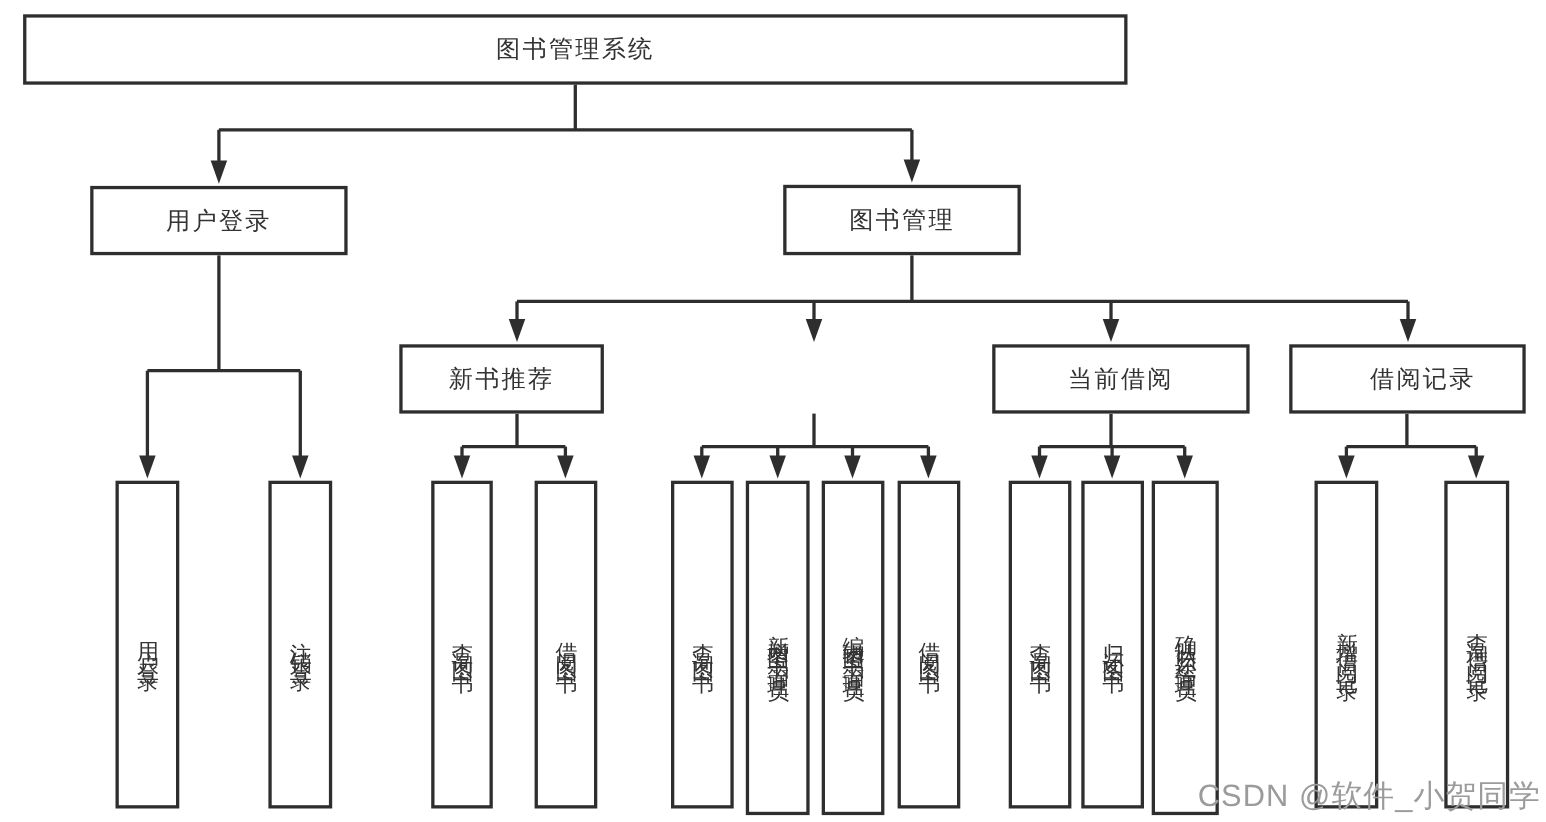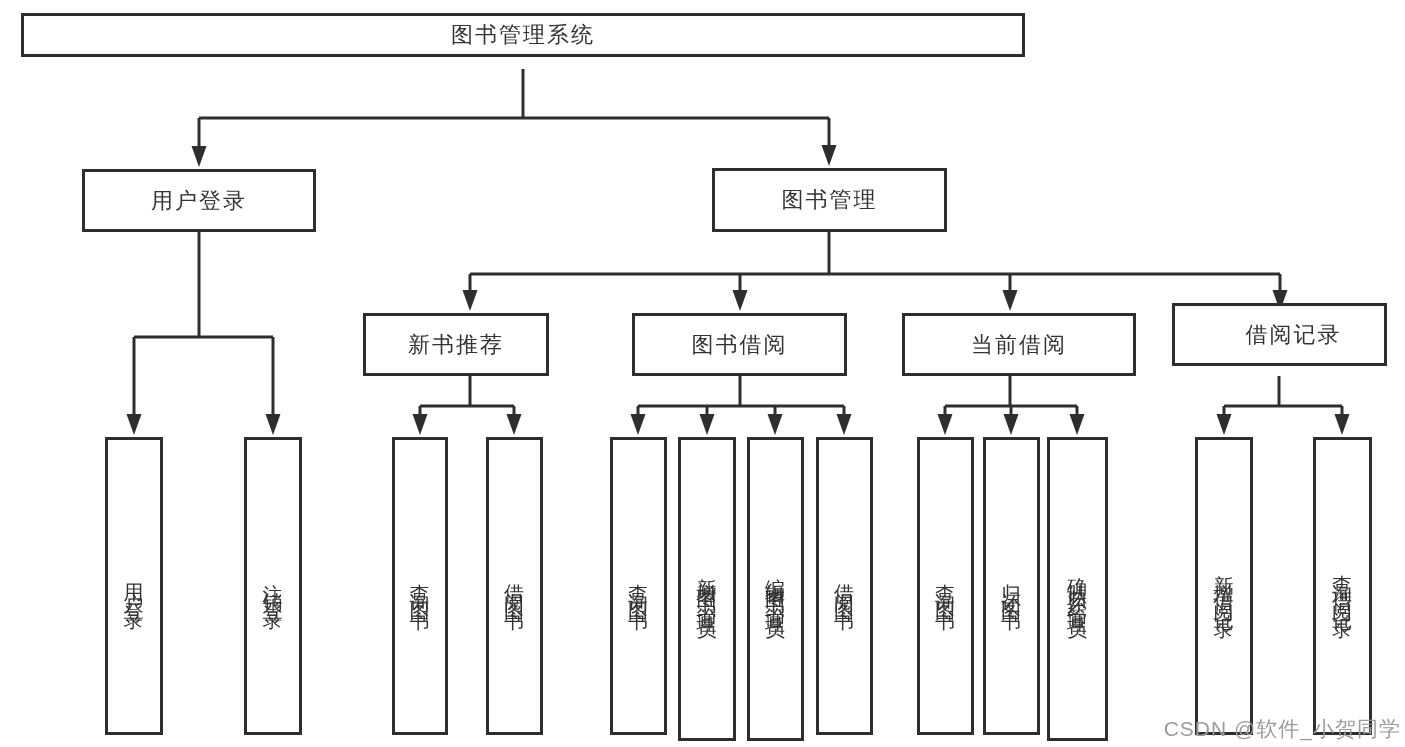--- a/index.html
+++ b/index.html
@@ -47,21 +47,21 @@
   }
   .node.v .vtext.tight {
     letter-spacing: 6px;
   }
   #watermark {
     position: absolute;
     right: 4px;
     bottom: 4px;
     z-index: 10;
     color: #9b9b9b;
-    font-size: 21px;
+    font-size: 28px;
     letter-spacing: 1px;
     white-space: nowrap;
   }
 </style>
 </head>
 <body>
 
 <div id="stage">
 
   <svg id="connectors" viewBox="0 0 1405 747" xmlns="http://www.w3.org/2000/svg" aria-hidden="true">
@@ -130,29 +130,28 @@
 
       <polygon points="945,435 937.5,414 952.5,414"></polygon>
       <polygon points="1011,435 1003.5,414 1018.5,414"></polygon>
       <polygon points="1077,435 1069.5,414 1084.5,414"></polygon>
 
       <polygon points="1224,435 1216.5,414 1231.5,414"></polygon>
       <polygon points="1342,435 1334.5,414 1349.5,414"></polygon>
     </g>
   </svg>
 
-  <div class="node h" style="left:21px; top:13px; width:1004px; height:44px;">图书管理系统</div>
+  <div class="node h" style="left:21px; top:13px; width:1004px; height:64px;">图书管理系统</div>
 
   <div class="node h" style="left:82px; top:169px; width:234px; height:63px;">用户登录</div>
-  <div class="node h" style="left:712px; top:168px; width:235px; height:64px;">图书管理</div>
+  <div class="node h" style="left:712px; top:168px; width:216px; height:64px;">图书管理</div>
 
   <div class="node h" style="left:363px; top:313px; width:186px; height:63px;">新书推荐</div>
-  <div class="node h" style="left:632px; top:313px; width:215px; height:63px;">图书借阅</div>
   <div class="node h" style="left:902px; top:313px; width:234px; height:63px;">当前借阅</div>
-  <div class="node h" style="left:1172px; top:303px; width:215px; height:63px;padding-left:28px;">借阅记录</div>
+  <div class="node h" style="left:1172px; top:313px; width:215px; height:63px;padding-left:28px;">借阅记录</div>
 
   <div class="node v" style="left:105px; top:437px; width:58px; height:298px;">
     <span class="vtext">用户登录</span>
   </div>
   <div class="node v" style="left:244px; top:437px; width:58px; height:298px;">
     <span class="vtext">注销登录</span>
   </div>
 
   <div class="node v" style="left:392px; top:437px; width:56px; height:298px;">
     <span class="vtext">查询图书</span>

